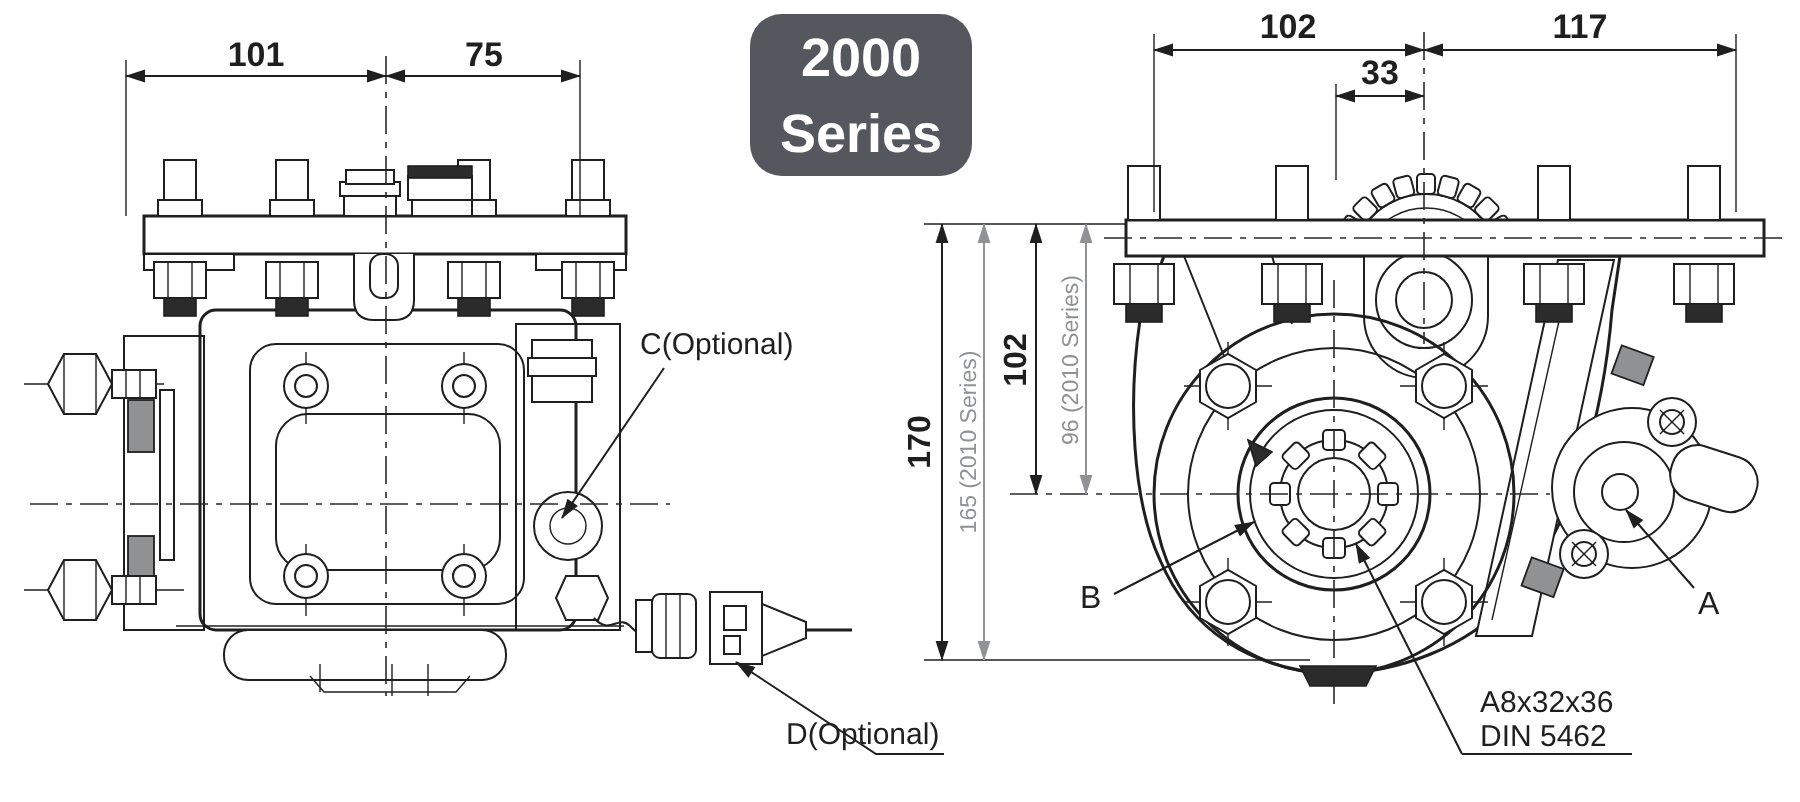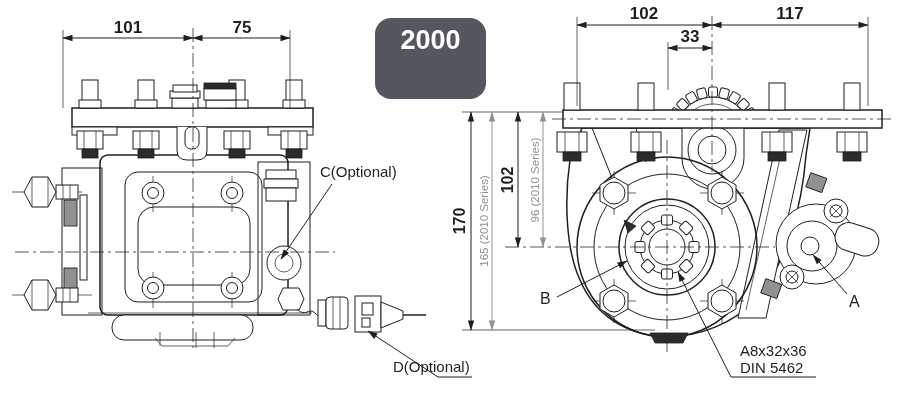--- a/index.html
+++ b/index.html
@@ -1,19 +1,19 @@
 <!DOCTYPE html>
 <html><head>
 <meta charset="utf-8">
 <style>
   html,body{margin:0;padding:0;background:#fff;}
   .canvas{position:relative;width:900px;height:384px;background:#ffffff;overflow:hidden;
           font-family:"Liberation Sans",sans-serif;}
   .drawing{position:absolute;left:0;top:0;}
-  .badge{position:absolute;left:375px;top:18px;width:111px;height:81px;background:#54575d;
+  .badge{position:absolute;left:375px;top:7px;width:111px;height:81px;background:#54575d;
          border-radius:16px;color:#fff;text-align:center;
          font:600 27px/38px "Liberation Sans",sans-serif;padding-top:3px;box-sizing:border-box;}
   svg text{fill:#1f1f1f;}
   .dim{font:bold 17px "Liberation Sans",sans-serif;}
   .dimv{font:bold 16px "Liberation Sans",sans-serif;}
   .dimg{font:11.5px "Liberation Sans",sans-serif;fill:#8f9193;}
   .lbl{font:15px "Liberation Sans",sans-serif;}
   .big{font:16px "Liberation Sans",sans-serif;}
   .o{stroke:#1f1f1f;stroke-width:1.5;fill:none;}
   .ow{stroke:#1f1f1f;stroke-width:1.5;fill:#fff;}
@@ -377,15 +377,16 @@
         <line class="m" x1="731" y1="377" x2="678" y2="272" marker-end="url(#ae)"></line>
         <line class="m" x1="731" y1="377" x2="816" y2="377"></line>
         <text class="lbl" x="740" y="356">A8x32x36</text>
         <text class="lbl" x="740" y="373">DIN 5462</text>
       </g>
     </g>
   </svg>
 
   <div class="badge">
     <div>2000</div>
+    <div>Series</div>
   </div>
 
 </div>
 
 </body></html>

